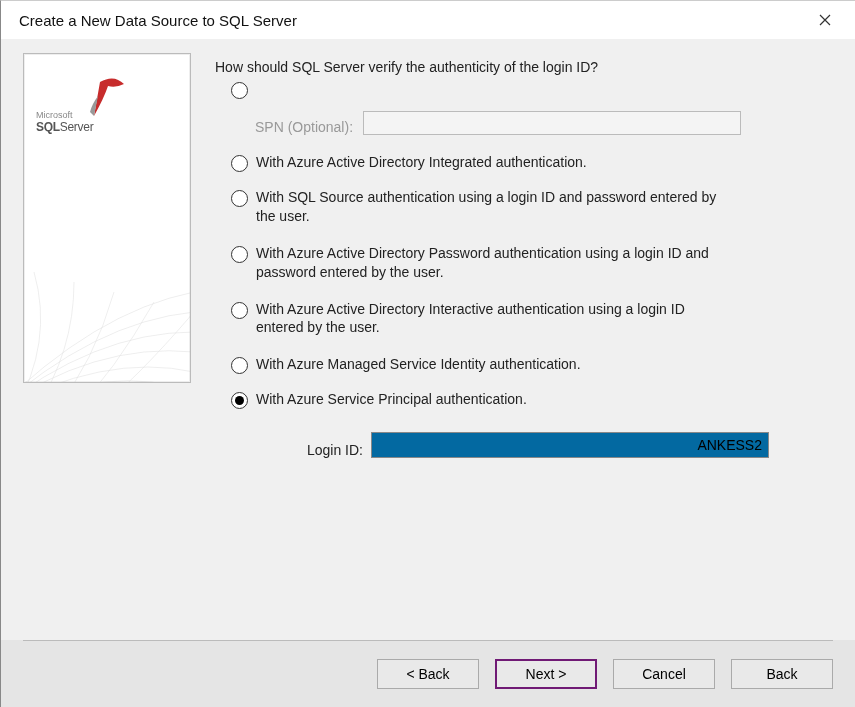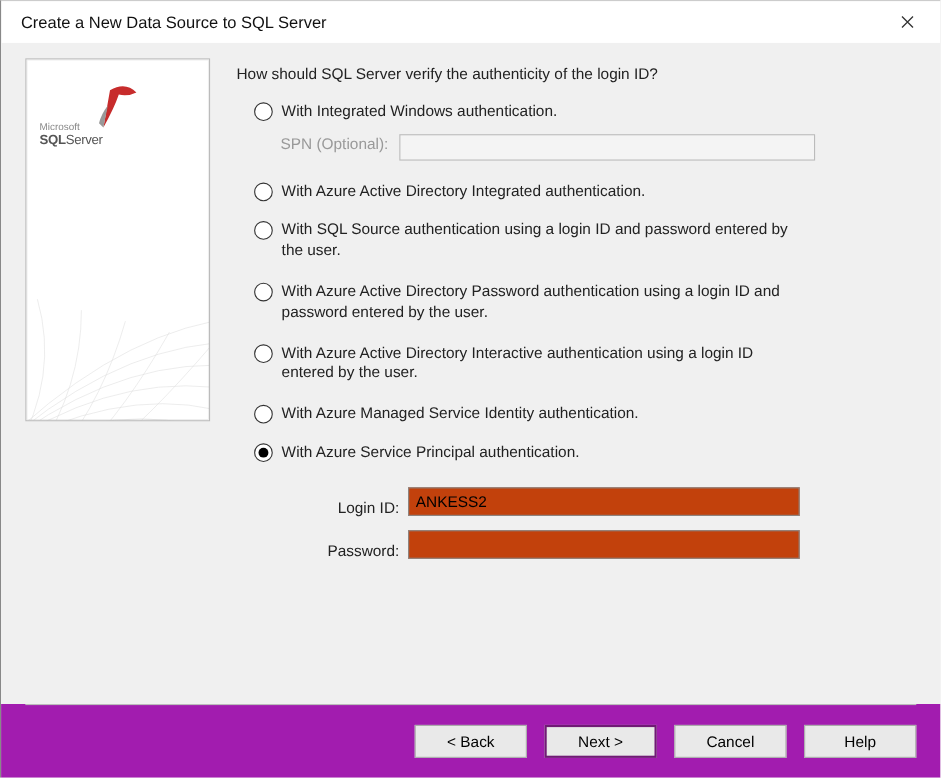--- a/index.html
+++ b/index.html
@@ -86,21 +86,21 @@
       height: 200px;
       opacity: 0.28;
     }
     .main {
       flex: 1;
       padding-top: 6px;
       font-size: 14px;
       color: #222;
     }
     .question {
-      margin-bottom: 16px;
+      margin-bottom: 5px;
     }
     .radio-row {
       display: flex;
       align-items: flex-start;
       gap: 8px;
       margin-bottom: 16px;
       margin-left: 16px;
     }
     .radio-row.wraps { margin-bottom: 18px; }
     .radio {
@@ -121,21 +121,21 @@
       height: 9px;
       background: #000;
       border-radius: 50%;
     }
     .radio-label {
       line-height: 1.35;
       max-width: 480px;
     }
     .spn-row {
       display: flex;
-      align-items: flex-start;
+      align-items: flex-end;
       margin: -4px 0 18px 40px;
     }
     .spn-label {
       width: 108px;
       color: #999;
       font-size: 14px;
     }
     .spn-input {
       flex: 1;
       max-width: 378px;
@@ -152,27 +152,28 @@
       margin-bottom: 12px;
     }
     .field-label {
       width: 156px;
       text-align: right;
       padding-right: 8px;
       font-size: 14px;
       margin-top: 11px;
     }
     .field-input {
-      width: 356px;
+      width: 398px;
       height: 26px;
       border: 1px solid #888;
-      background: #c2410c;
+      background: #0369a1;
       padding: 0 6px;
       font-family: inherit;
       font-size: 14px;
+      text-align: right;
     }
     .footer {
       padding: 0 22px 18px 22px;
     }
     .divider {
       height: 1px;
       background: #bbb;
       margin-bottom: 18px;
     }
     .buttons {
@@ -230,21 +231,20 @@
             <path d="M100 200 Q140 170 200 100"></path>
         </g>
       </svg>
     </div>
 
     <div class="main">
       <div class="question">How should SQL Server verify the authenticity of the login ID?</div>
 
       <div class="radio-row">
         <div class="radio"></div>
-        <div class="radio-label">With Integrated Windows authentication.</div>
       </div>
 
       <div class="spn-row">
         <div class="spn-label">SPN (Optional):</div>
         <input class="spn-input" disabled="" value="" style="">
       </div>
 
       <div class="radio-row">
         <div class="radio"></div>
         <div class="radio-label">With Azure Active Directory Integrated authentication.</div>
@@ -273,29 +273,25 @@
       <div class="radio-row" style="margin-bottom:22px">
         <div class="radio selected"></div>
         <div class="radio-label">With Azure Service Principal authentication.</div>
       </div>
 
       <div class="field-row">
         <div class="field-label">Login ID:</div>
         <input class="field-input" value="ANKESS2" style="">
       </div>
 
-      <div class="field-row">
-        <div class="field-label">Password:</div>
-        <input class="field-input" type="password" value="" style="">
-      </div>
     </div>
   </div>
 
-  <div class="footer" style="background:#a21caf">
+  <div class="footer" style="background:#e5e5e5">
     <div class="divider"></div>
     <div class="buttons">
       <button class="btn">&lt; Back</button>
       <button class="btn default">Next &gt;</button>
       <button class="btn">Cancel</button>
-      <button class="btn">Help</button>
+      <button class="btn">Back</button>
     </div>
   </div>
 </div>
 
 </body></html>

